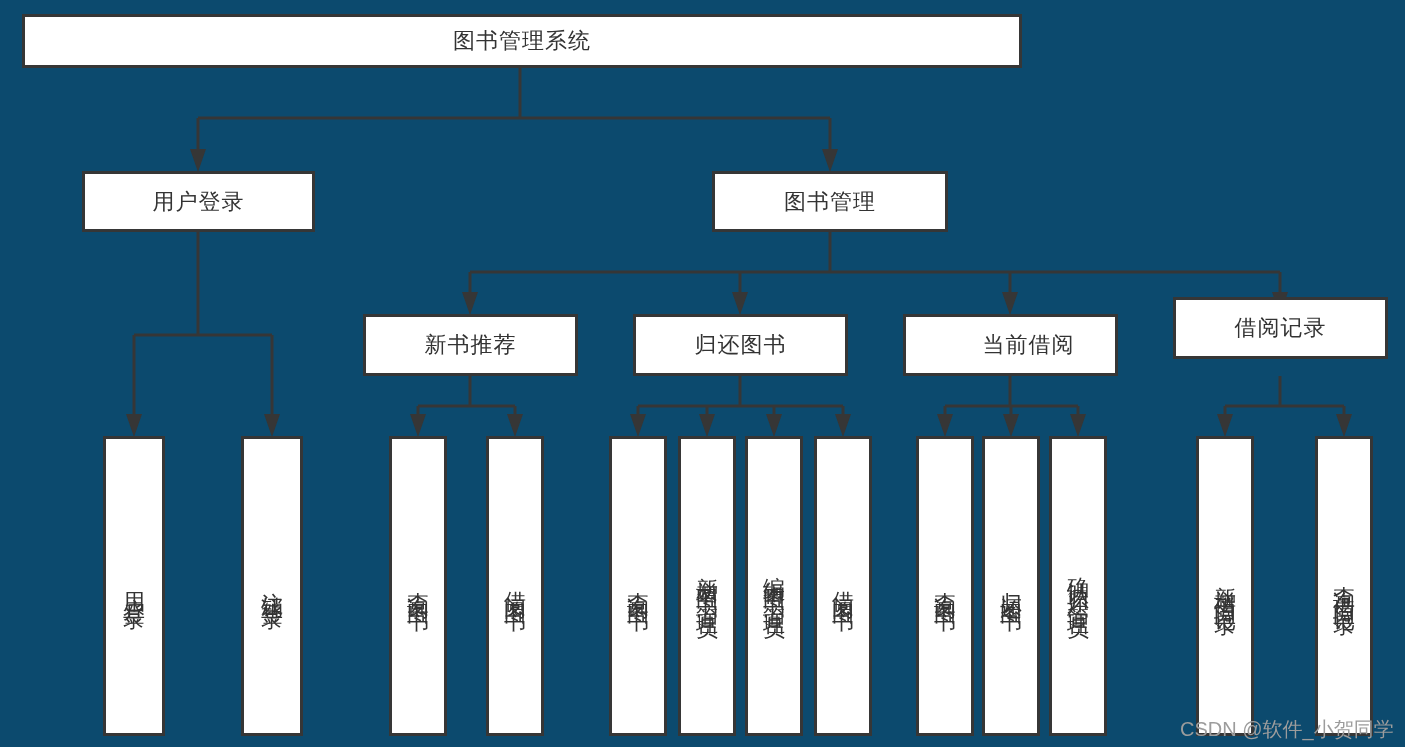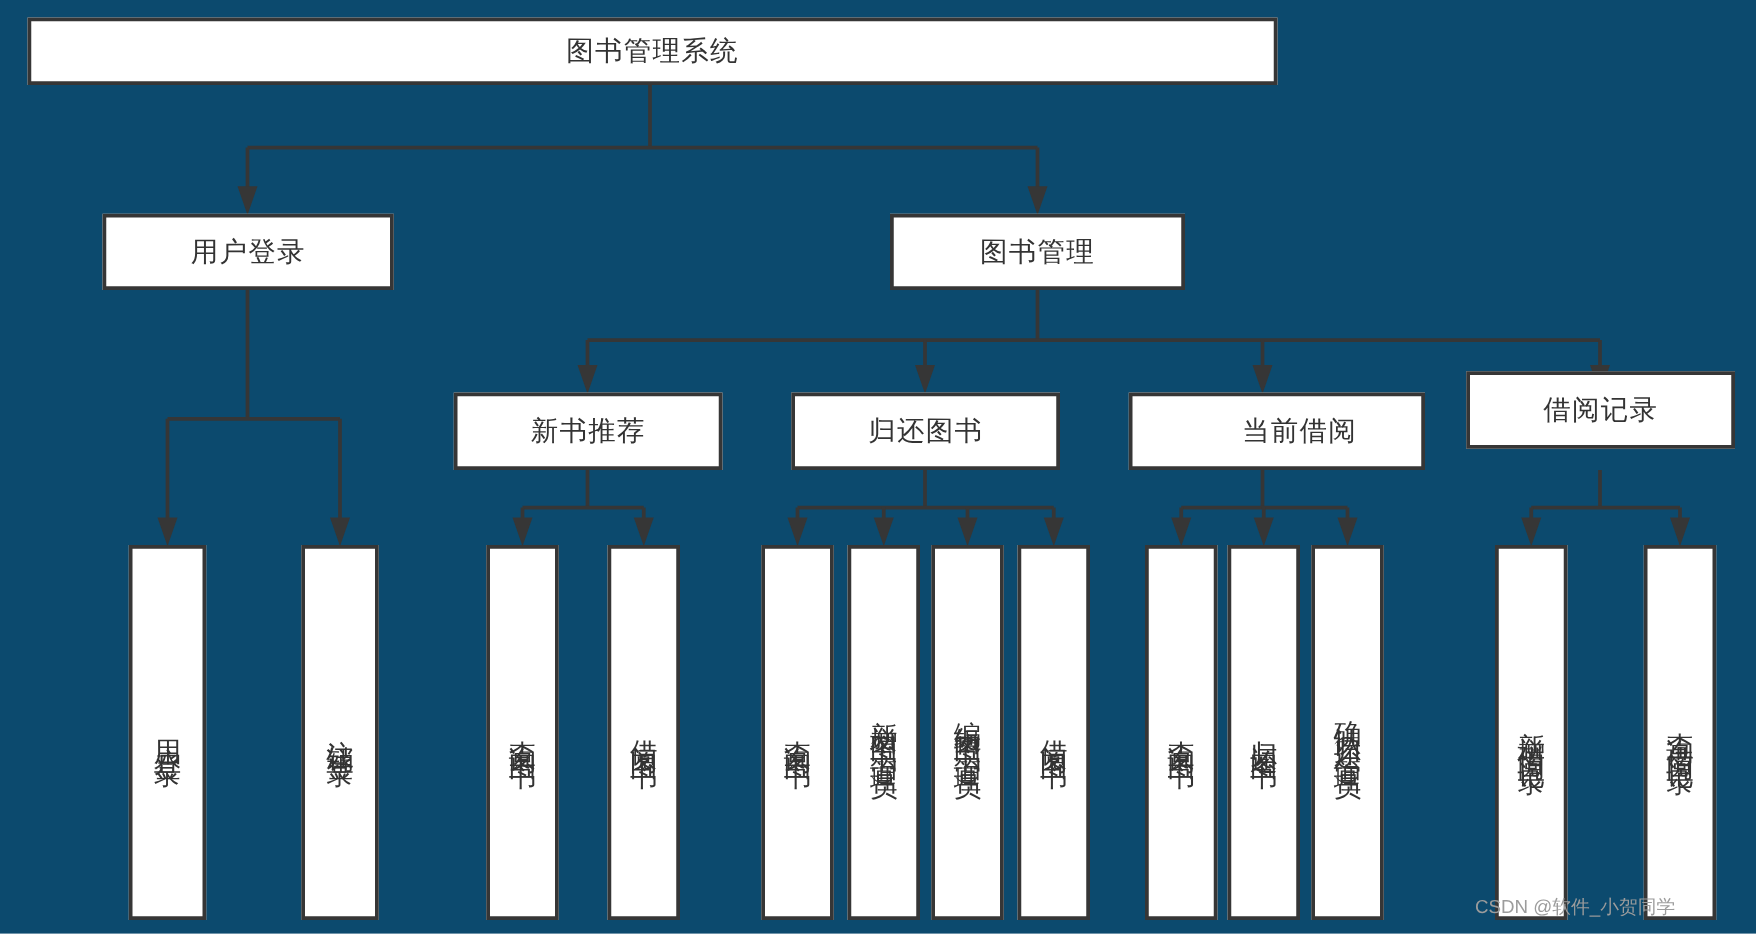--- a/index.html
+++ b/index.html
@@ -46,21 +46,21 @@
     text-orientation: mixed;
     letter-spacing: 6px;
     line-height: 1;
     max-height: 292px;
   }
   #watermark {
     position: absolute;
     left: 1180px;
     top: 716px;
     width: 225px;
-    font-size: 15px;
+    font-size: 20px;
     color: #9c9c9c;
     white-space: nowrap;
     z-index: 5;
     pointer-events: none;
   }
 </style>
 </head>
 <body>
 
 <div id="canvas">
@@ -141,21 +141,21 @@
   <div class="node hnode" style="left:712px; top:171px; width:236px; height:61px;">
     <span>图书管理</span>
   </div>
 
   <div class="node hnode" style="left:363px; top:314px; width:215px; height:62px;">
     <span>新书推荐</span>
   </div>
   <div class="node hnode" style="left:633px; top:314px; width:215px; height:62px;">
     <span>归还图书</span>
   </div>
-  <div class="node hnode" style="left:903px; top:314px; width:237px; height:62px;padding-left:36px;">
+  <div class="node hnode" style="left:903px; top:314px; width:215px; height:62px;padding-left:36px;">
     <span>当前借阅</span>
   </div>
   <div class="node hnode" style="left:1173px; top:297px; width:215px; height:62px;">
     <span>借阅记录</span>
   </div>
 
   <div class="node leaf" style="left:103px; top:436px; width:62px; height:300px;">
     <span class="vtext">用户登录</span>
   </div>
   <div class="node leaf" style="left:241px; top:436px; width:62px; height:300px;">

